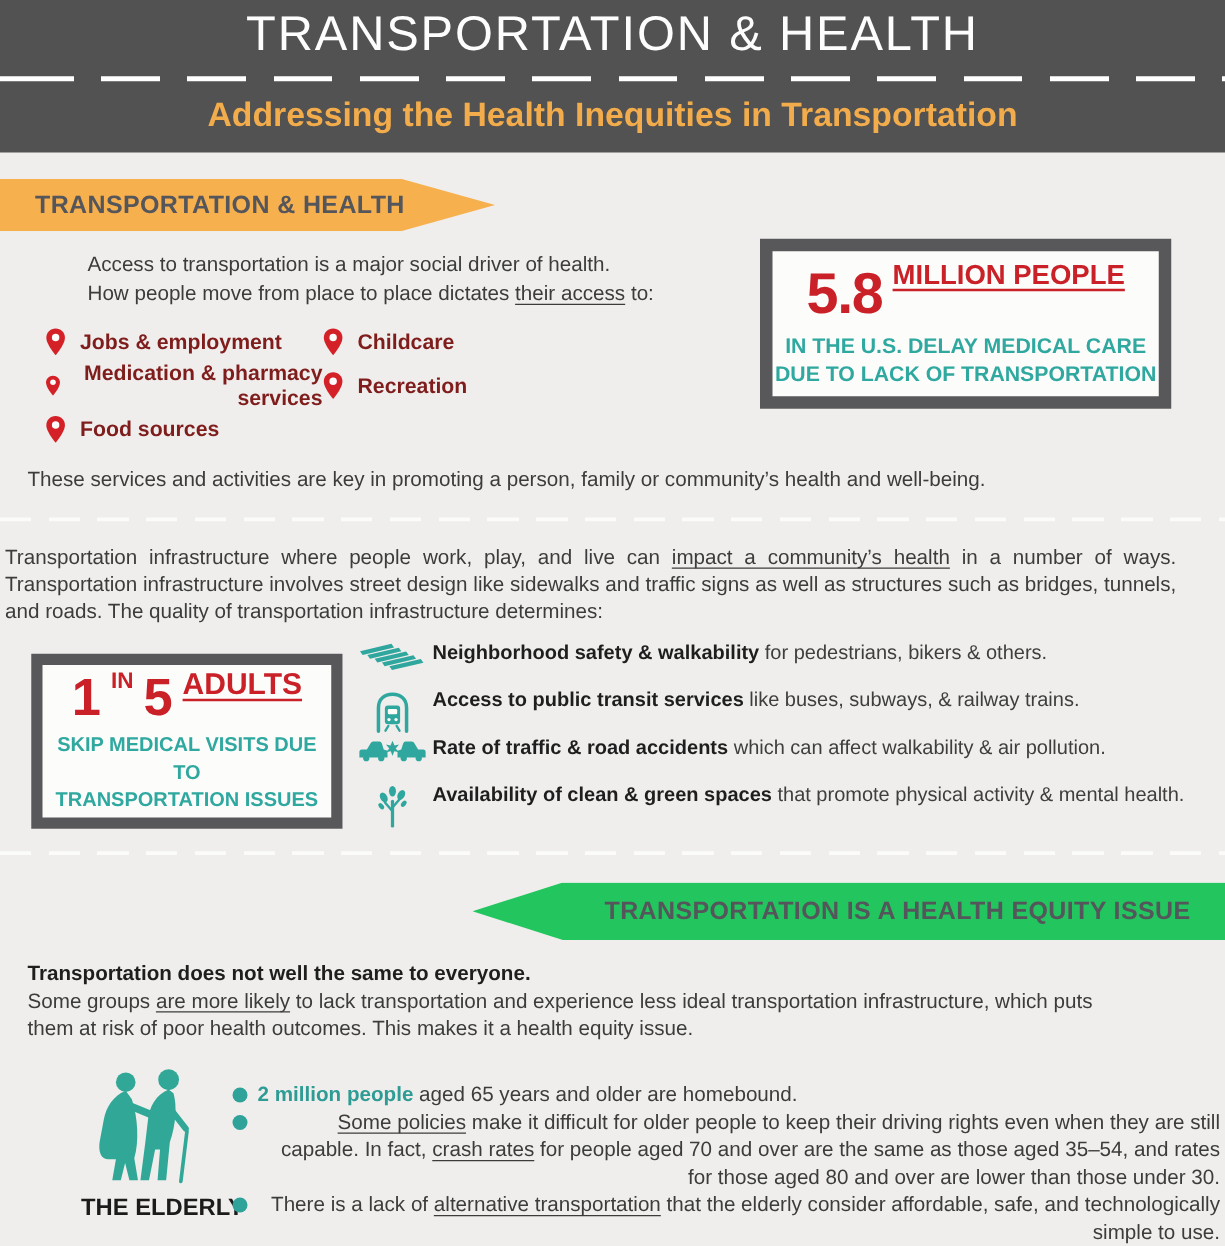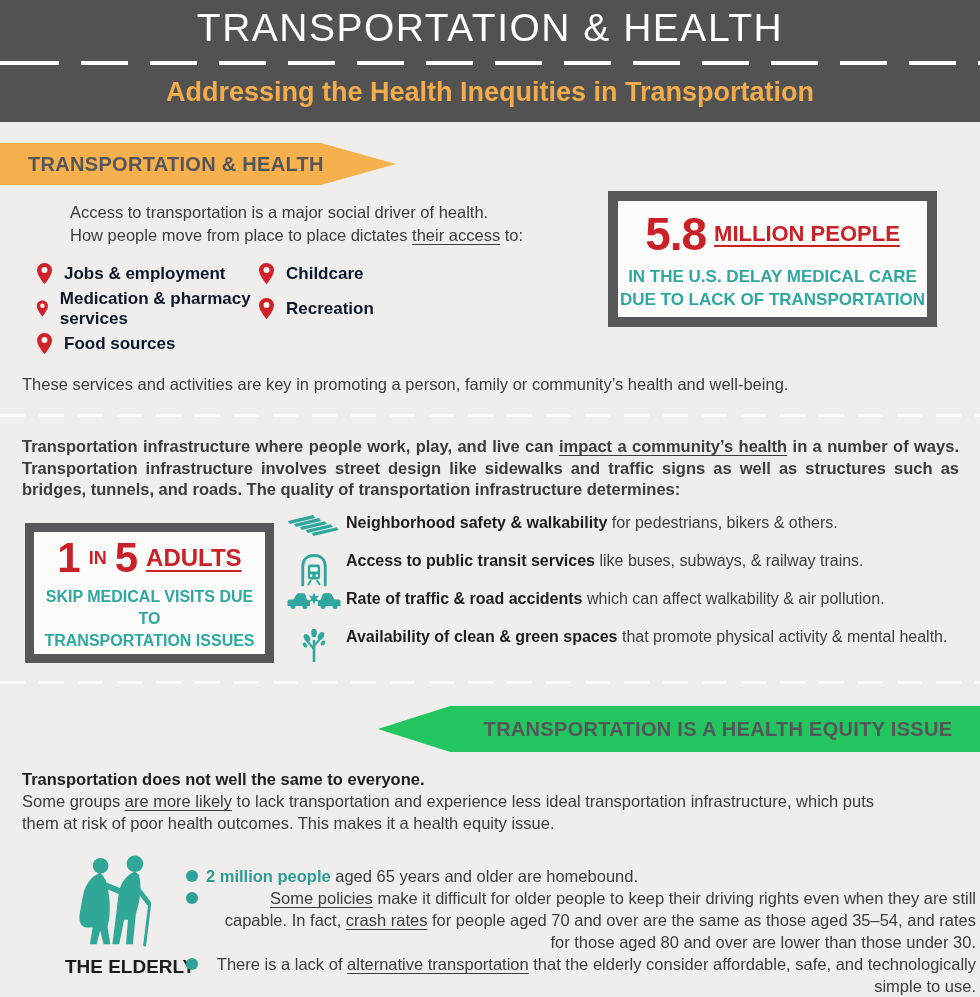--- a/index.html
+++ b/index.html
@@ -32,36 +32,36 @@
     position:absolute; top:706px; left:378px; width:602px; height:46px; background:#22c55e;
     clip-path:polygon(0 50%, 12% 0, 100% 0, 100% 100%, 12% 100%);
     display:flex; align-items:center; justify-content:center;
     padding-left:78px; box-sizing:border-box;
   }
   .banner-text { color:#55565B; font-weight:bold; font-size:20px; letter-spacing:0.3px; }
   
   .body-text { font-size:16.5px; line-height:22.5px; color:#3C3C3C; }
   .intro { position:absolute; top:201px; left:22px;margin-left:48px; }
   .closing { position:absolute; top:373px; left:22px; }
-  .para2 { position:absolute; top:436px; left:22px; width:937px; text-align:justify; line-height:21.5px;font-weight:bold; }
+  .para2 { position:absolute; top:436px; left:4px; width:937px; text-align:justify; line-height:21.5px; }
   .u { text-decoration:underline; text-underline-offset:2.5px; }
   
   .pins {
     position:absolute; top:256px; left:36px;
     display:grid; grid-template-columns:222px auto; grid-auto-rows:35px;
   }
-  .pin-item { display:flex; align-items:center; gap:11px; font-weight:bold; font-size:17px; color:#0f172a; }
+  .pin-item { display:flex; align-items:center; gap:11px; font-weight:bold; font-size:17px; color:#7f1d1d;text-align:right; }
   
   .statbox {
     position:absolute; background:#FCFCFB; border:10px solid #58585A; box-sizing:border-box;
     display:flex; flex-direction:column; align-items:center; justify-content:center; text-align:center;
   }
   #statbox1 { left:608px; top:191px; width:329px; height:136px; }
   #statbox2 { left:25px; top:523px; width:249px; height:140px; border-width:9px; }
-  .sb-toprow { display:flex; align-items:center; gap:8px; color:#C92127; margin-bottom:4px; }
+  .sb-toprow { display:flex; align-items:flex-start; gap:8px; color:#C92127; margin-bottom:4px; }
   .sb1-num { font-size:46px; font-weight:bold; letter-spacing:-1px; }
   .sb1-label { font-size:22px; font-weight:bold; text-decoration:underline; text-decoration-thickness:2px; text-underline-offset:4px; }
   .sb-teal { color:#2FA8A0; font-weight:bold; font-size:17px; line-height:23px; }
   #statbox2 .sb-teal { font-size:16px; line-height:22px; }
   .sb2-big { font-size:42px; font-weight:bold; }
   .sb2-in { font-size:18px; font-weight:bold; }
   .sb2-adults { font-size:24px; font-weight:bold; text-decoration:underline; text-decoration-thickness:2px; text-underline-offset:4px; }
   
   .divider {
     position:absolute; left:0; width:980px; height:3px;

